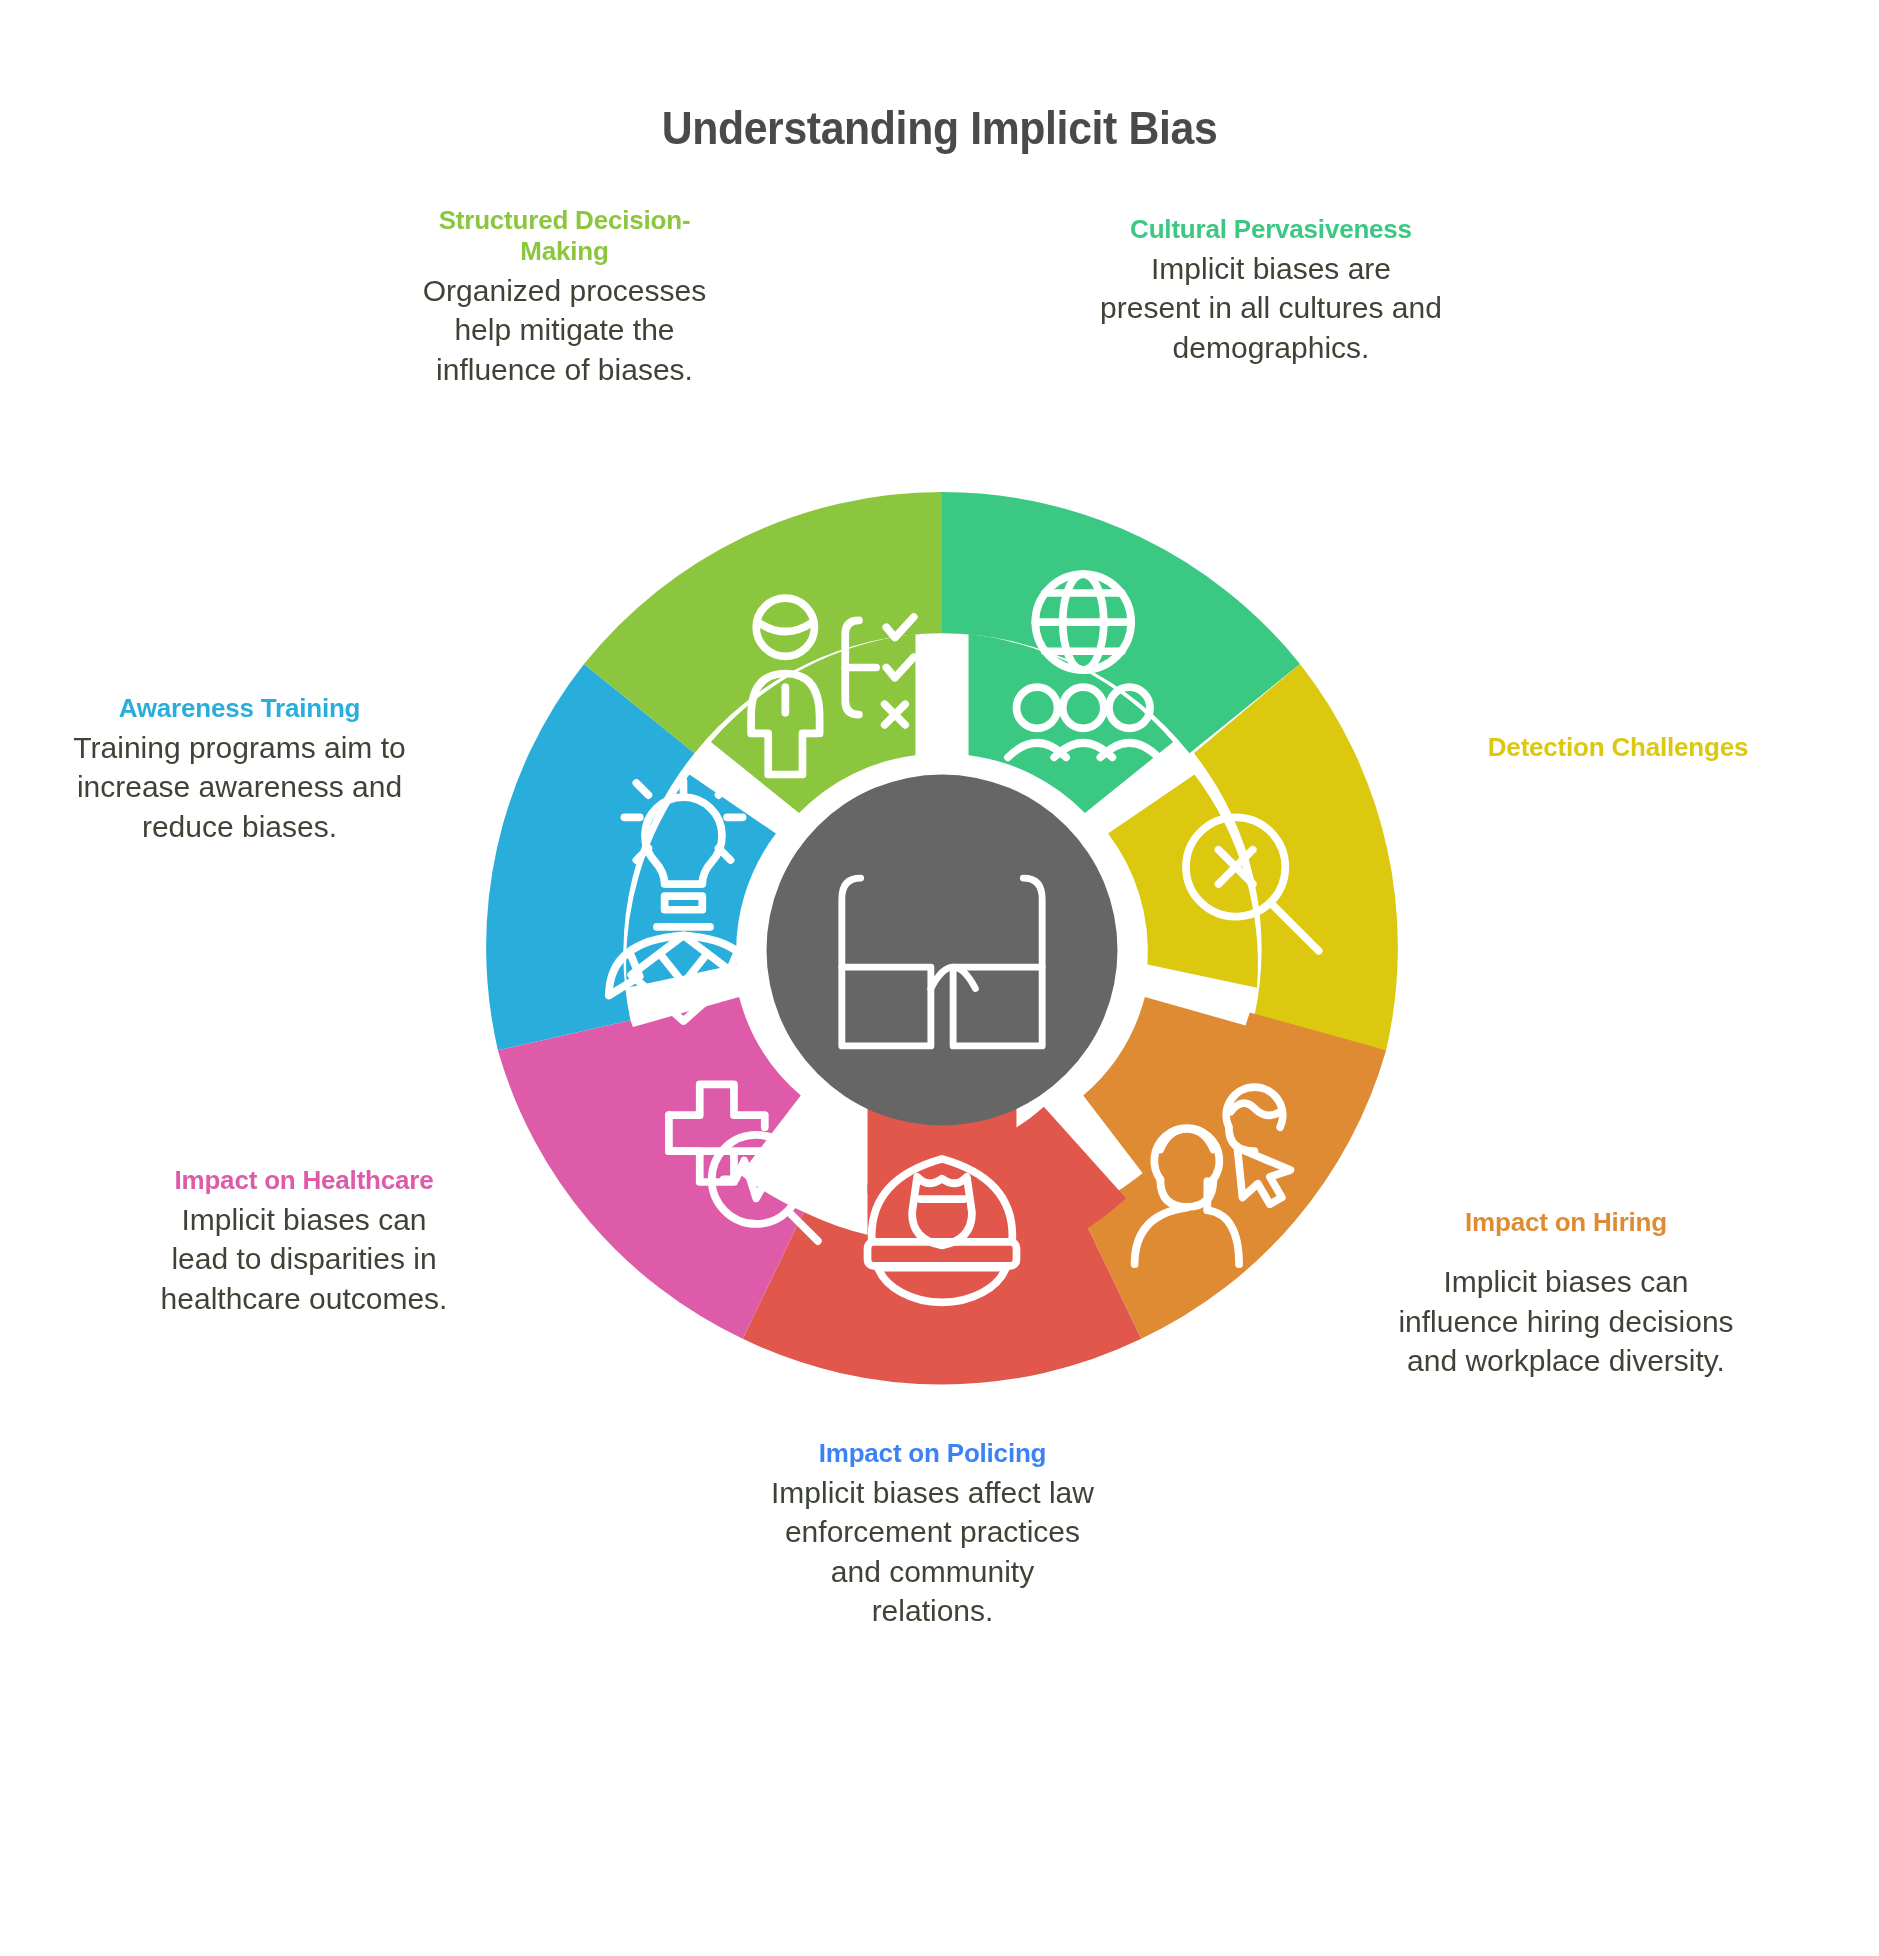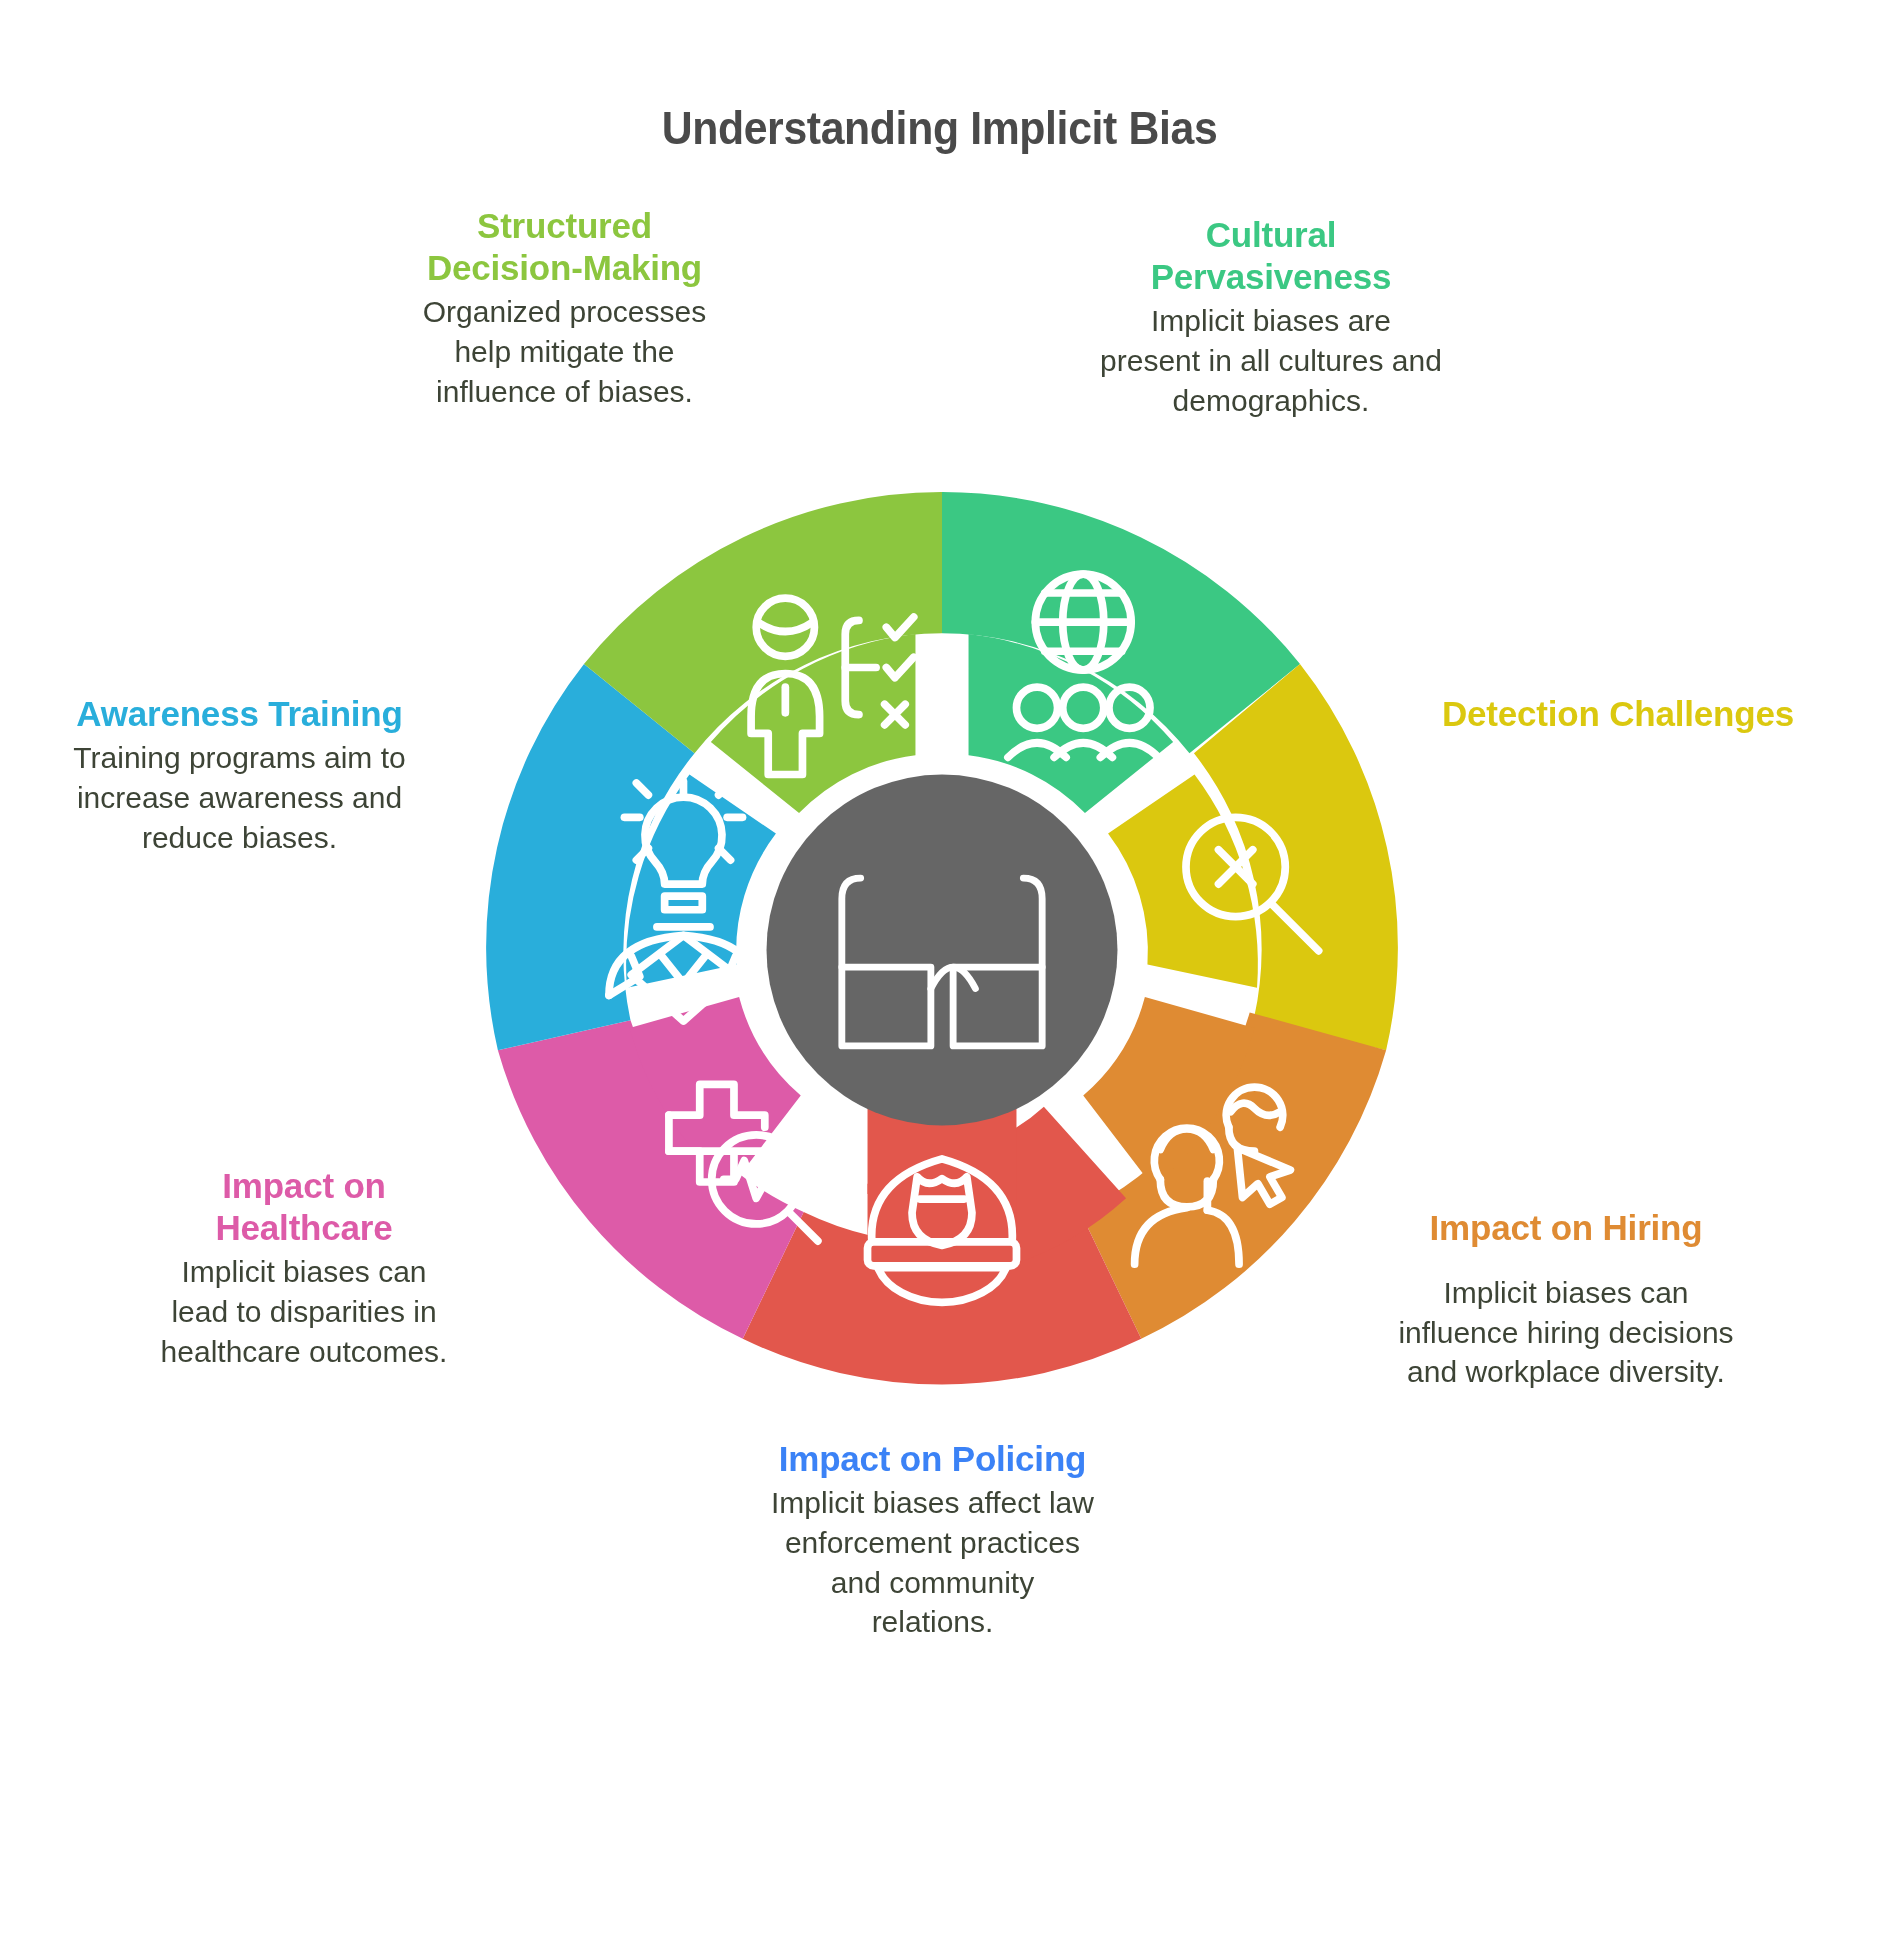--- a/index.html
+++ b/index.html
@@ -25,37 +25,37 @@
     left:484px;top:492px;
     width:916px;height:916px;
   }
   .wheel svg{display:block;width:916px;height:916px;}
   .card{
     position:absolute;
     text-align:center;
     line-height:1.2;
   }
   .card .head{
-    font-size:35px;
+    font-size:26px;
     font-weight:bold;
     font-stretch:condensed;
     display:block;
     margin-bottom:3.4px;
     letter-spacing:-0.2px;
   }
   .card .body{
     font-size:30px;
     color:#3d4436;
     display:block;
     line-height:1.32;
   }
   
   #card-structured  {left:402px; top:205px; width:325px;}
   #card-cultural    {left:1100px;top:214px; width:342px;}
-  #card-detection   {left:1434px;top:693px; width:368px;}
+  #card-detection   {left:1434px;top:732px; width:368px;}
   #card-hiring      {left:1395px;top:1207px;width:342px;}
   #card-policing    {left:770px; top:1438px;width:325px;}
   #card-healthcare  {left:150px; top:1165px;width:308px;}
   #card-awareness   {left:64px;  top:693px; width:351px;}
 
   #card-hiring .body{margin-top:24px;}
 </style>
 </head>
 <body>
 

